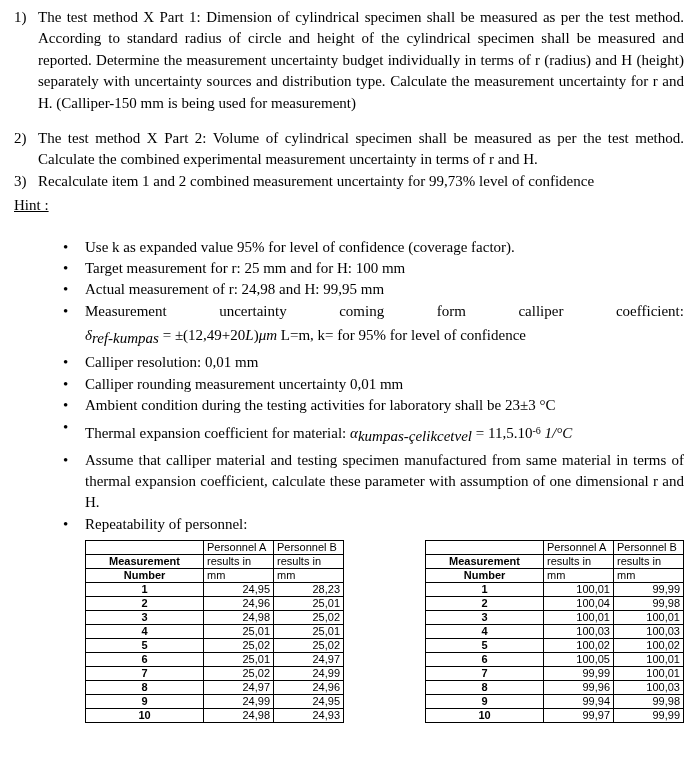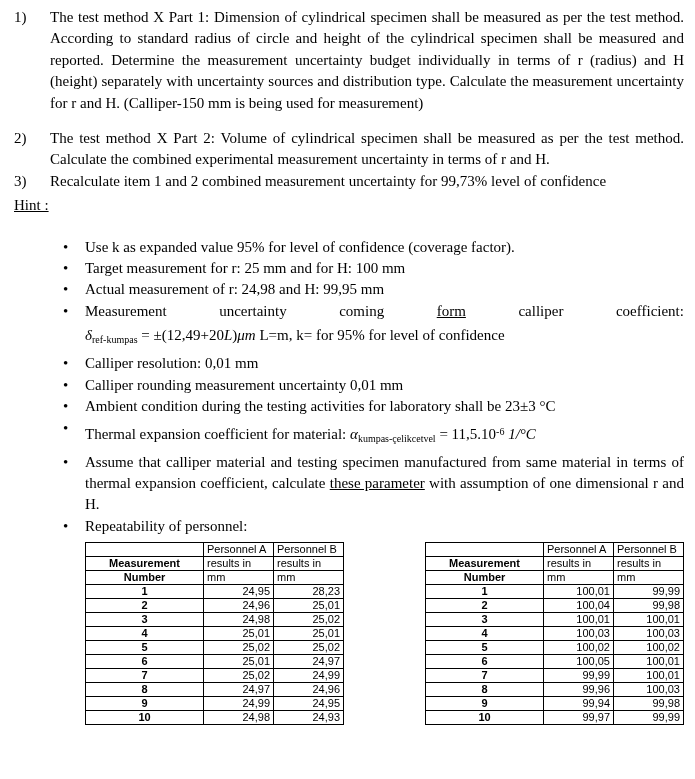--- a/index.html
+++ b/index.html
@@ -8,37 +8,37 @@
     width: 695px; height: 779px;
     background: #ffffff; color: #000000;
     font-family: "Liberation Serif", serif;
     font-size: 15px; line-height: 21.4px;
     overflow: hidden;
   }
   .page { padding: 7px 11px 0 14px; }
 
   .q-item { display: flex; }
   .q-num { flex: 0 0 24px; }
-  .q-text { flex: 1; text-align: justify; margin-left: 12px; }
+  .q-text { flex: 1; text-align: justify; }
   .mb14 { margin-bottom: 14px; }
   .mb3 { margin-bottom: 3px; }
 
   .hint { text-decoration: underline; margin-bottom: 20px; display: inline-block; }
 
   ul.bullets { list-style: none; margin: 0; padding: 0 0 0 49px; }
   ul.bullets li { display: flex; }
   .bullet { flex: 0 0 22px; }
   .b-content { flex: 1; text-align: justify; }
 
   .spread { display: flex; justify-content: space-between; text-align: left; }
   .formula-line { line-height: 27px; }
   .it { font-style: italic; }
-  sub.f { font-size: 10px; vertical-align: -3px; margin-top: 45px; }
+  sub.f { font-size: 15px; font-style: italic; vertical-align: -3px; margin-top: 45px; }
   sup.f { font-size: 10px; vertical-align: 4px; }
-  .u { text-decoration: underline; }
+  .u { }
 
   .tables {
     display: flex; gap: 34px;
     margin: 5px 0 0 71px;
     font-family: "Liberation Sans", sans-serif;
     font-size: 11px; line-height: 13px; justify-content: space-between;
   }
   table { border-collapse: collapse; table-layout: fixed; width: 258px; }
   col.c1 { width: 118px; }
   col.c2, col.c3 { width: 70px; }

